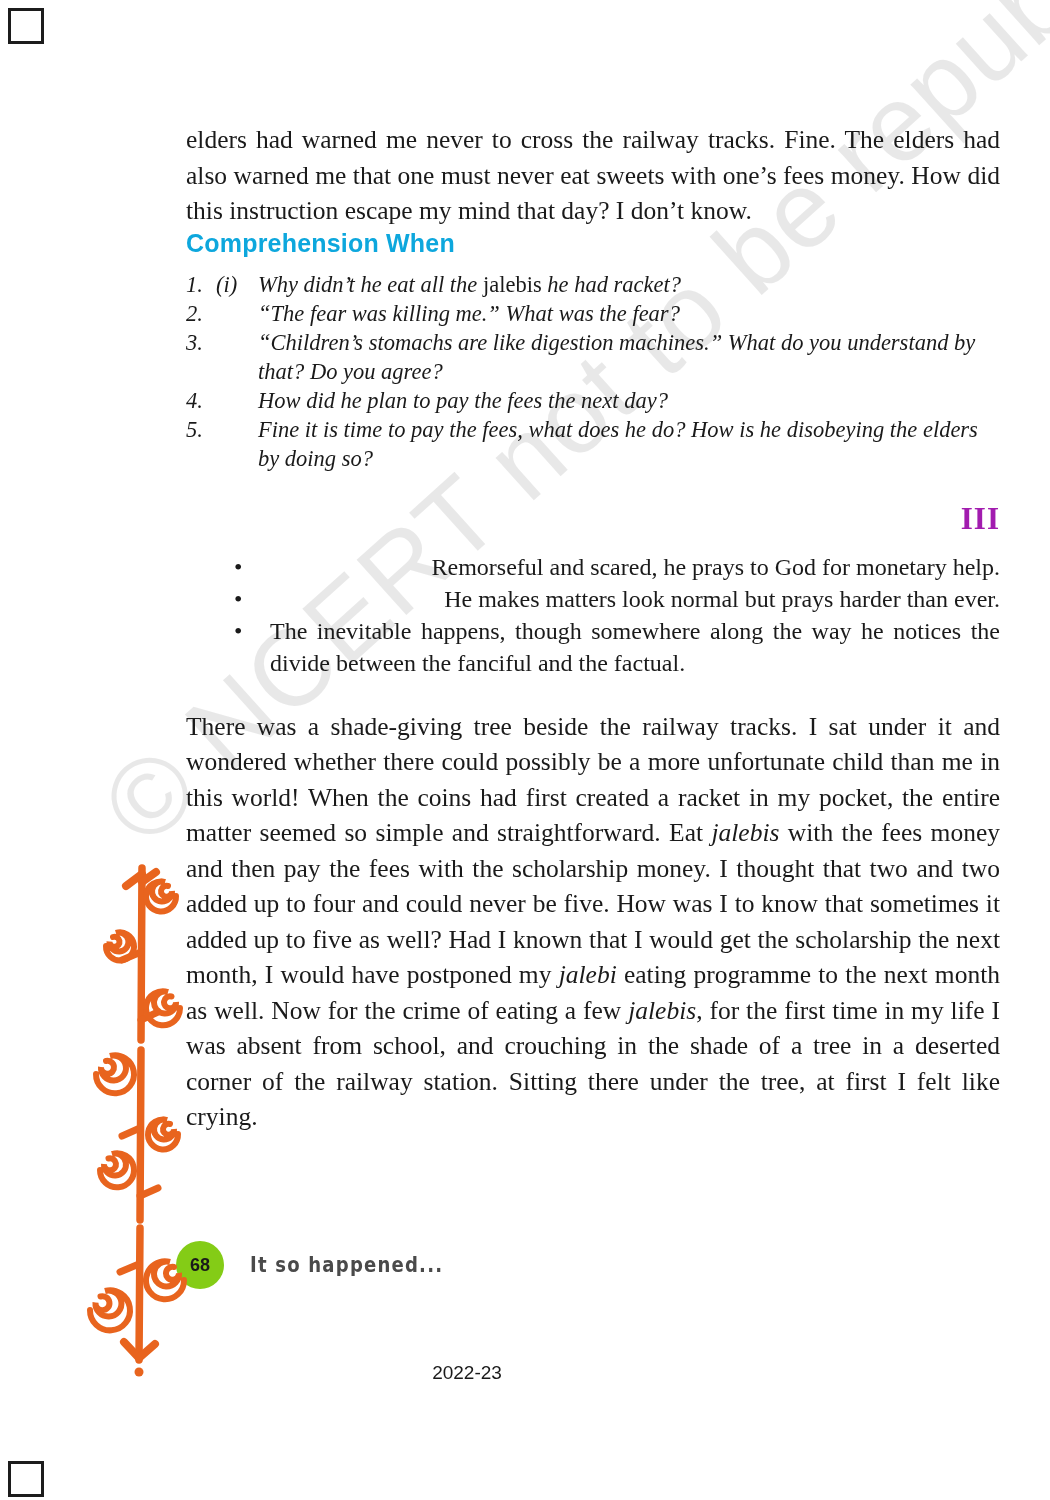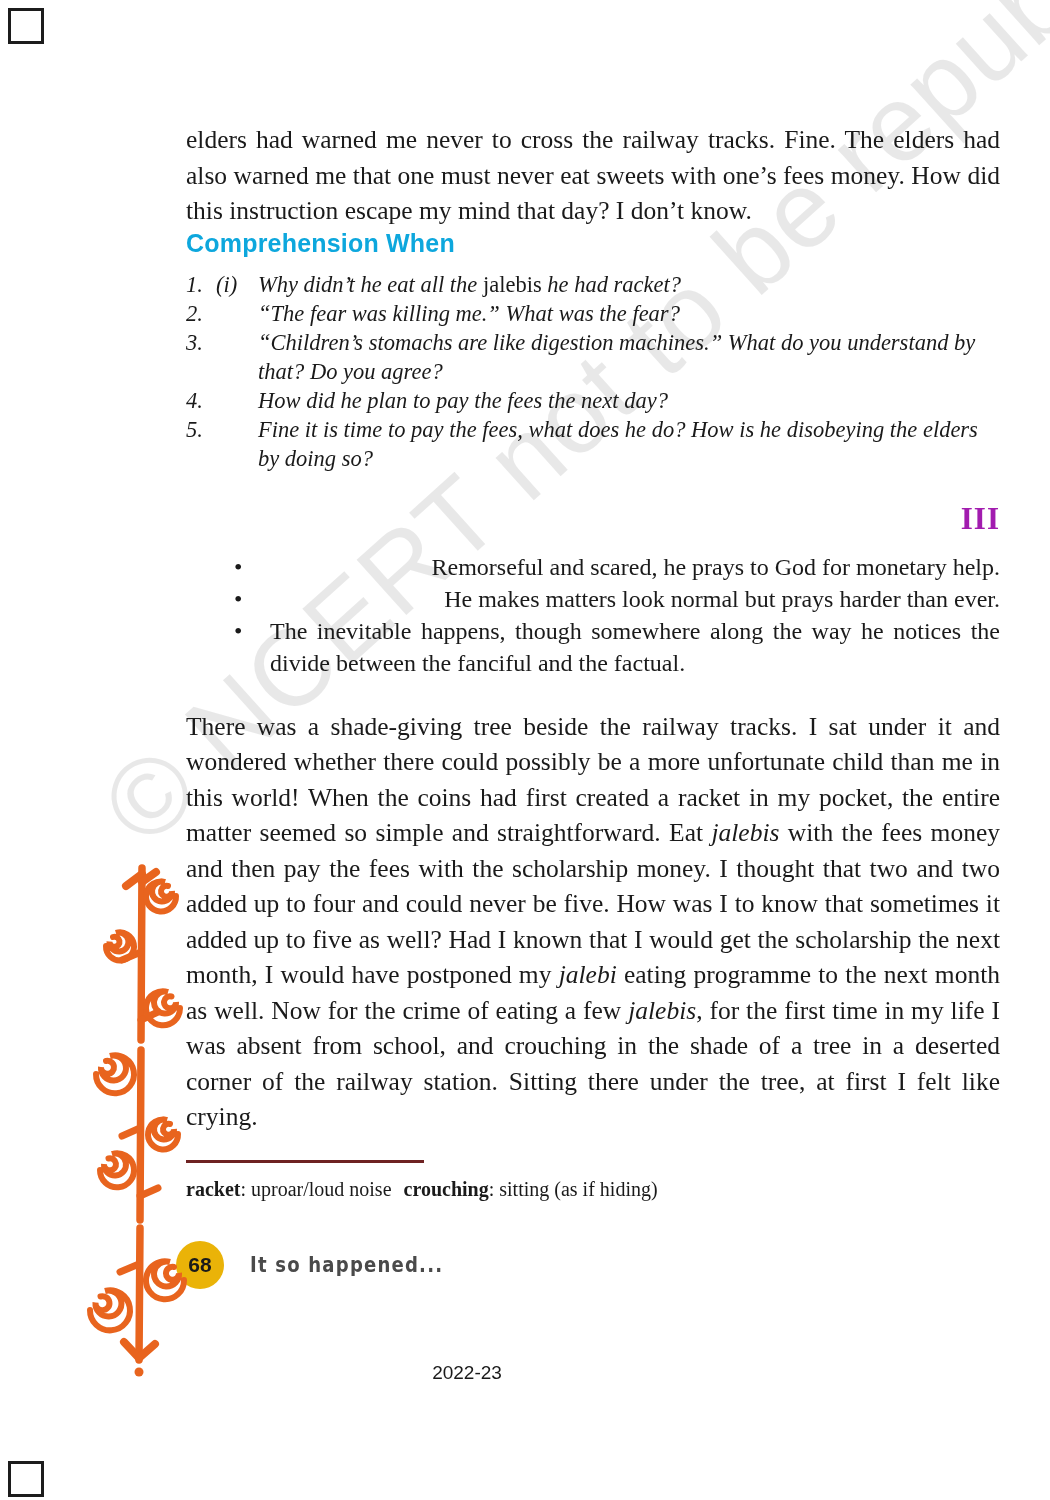--- a/index.html
+++ b/index.html
@@ -165,26 +165,26 @@
     position: absolute;
     left: 176px;
     top: 1241px;
     display: flex;
     align-items: center;
   }
   .page-badge {
     width: 48px;
     height: 48px;
     border-radius: 50%;
-    background: #eab308;
+    background: #84cc16;
     display: flex;
     align-items: center;
     justify-content: center;
     font-family: "Liberation Sans", "DejaVu Sans", sans-serif;
-    font-size: 21px;
+    font-size: 18px;
     font-weight: bold;
     color: #1a1a1a;
   }
   .book-title {
     margin-left: 26px;
     font-family: "DejaVu Sans", "Liberation Sans", sans-serif;
     font-size: 21px;
     font-weight: bold;
     color: #4a4a4a;
     letter-spacing: 1.4px;
@@ -307,24 +307,20 @@
       <li class="bullet-row">
         <span class="bullet-dot">•</span>
         <span class="bullet-text">The inevitable happens, though somewhere along the way he notices the divide between the fanciful and the factual.</span>
       </li>
     </ul>
 
     <p class="body-para" style="margin-top:30px;"><span>There was a shade-giving tree beside the railway tracks. I sat under it and wondered whether there could possibly be a more unfortunate child than me in this world! When the coins had first created a racket in my pocket, the entire matter seemed so simple and straightforward. Eat </span><em>jalebis</em><span> with the fees money and then pay the fees with the scholarship money. I thought that two and two added up to four and could never be five. How was I to know that sometimes it added up to five as well? Had I known that I would get the scholarship the next month, I would have postponed my </span><em>jalebi</em><span> eating programme to the next month as well. Now for the crime of eating a few </span><em>jalebis</em><span>, for the first time in my life I was absent from school, and crouching in the shade of a tree in a deserted corner of the railway station. Sitting there under the tree, at first I felt like crying.</span></p>
 
   </div>
 
-  <div class="footnote-wrap">
-    <div class="footnote-rule"></div>
-    <div class="footnote-text"><b>racket</b><span>: </span><span>uproar/loud noise</span><span class="fn-gap"></span><b>crouching</b><span>: </span><span>sitting (as if hiding)</span></div>
-  </div>
 
   <div class="page-badge-wrap">
     <div class="page-badge">68</div>
     <div class="book-title">It so happened...</div>
   </div>
 
   <div class="year-footer">2022-23</div>
 </div>
 
 </body></html>

